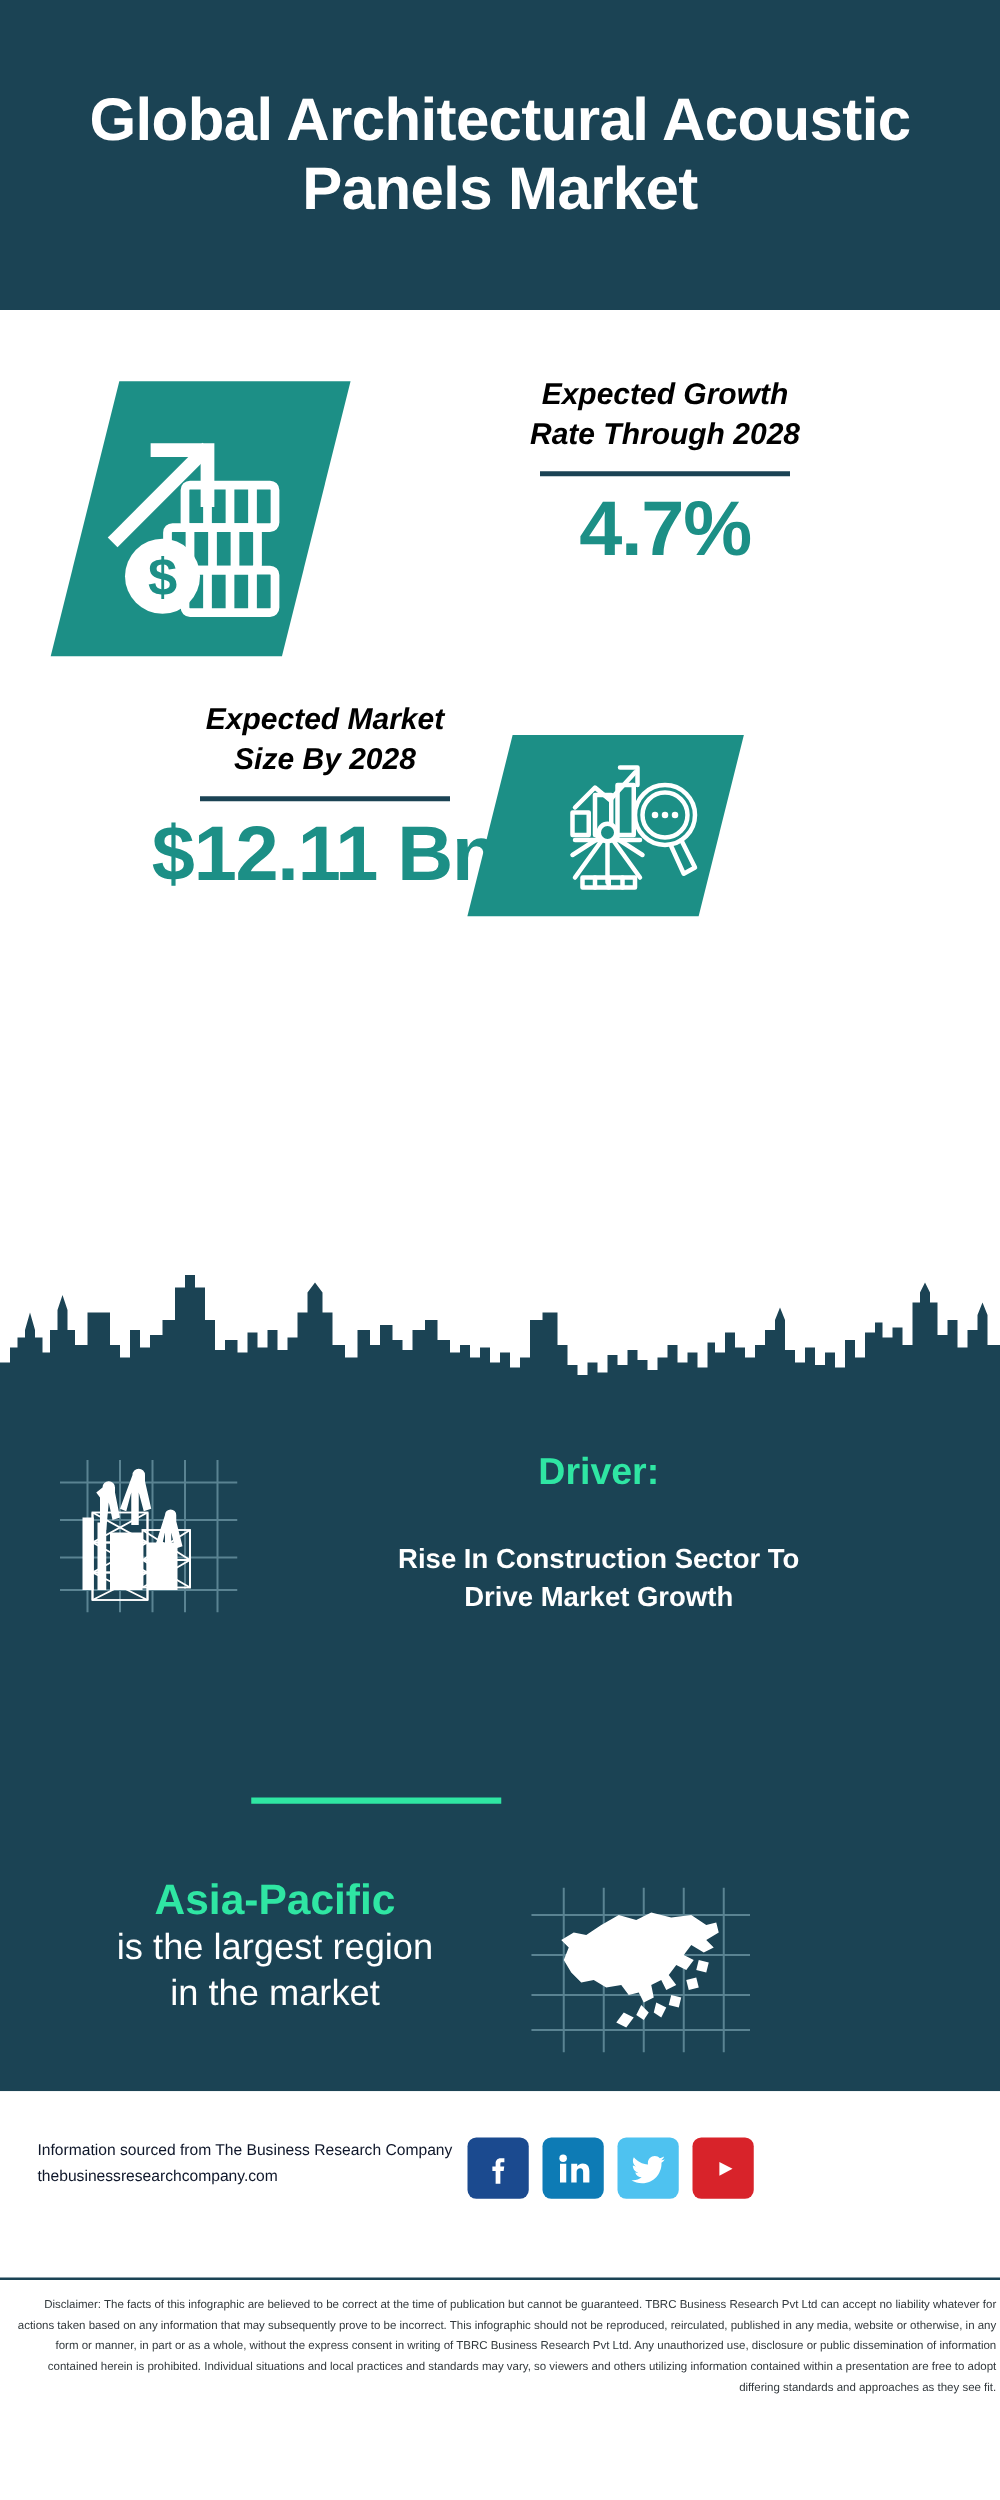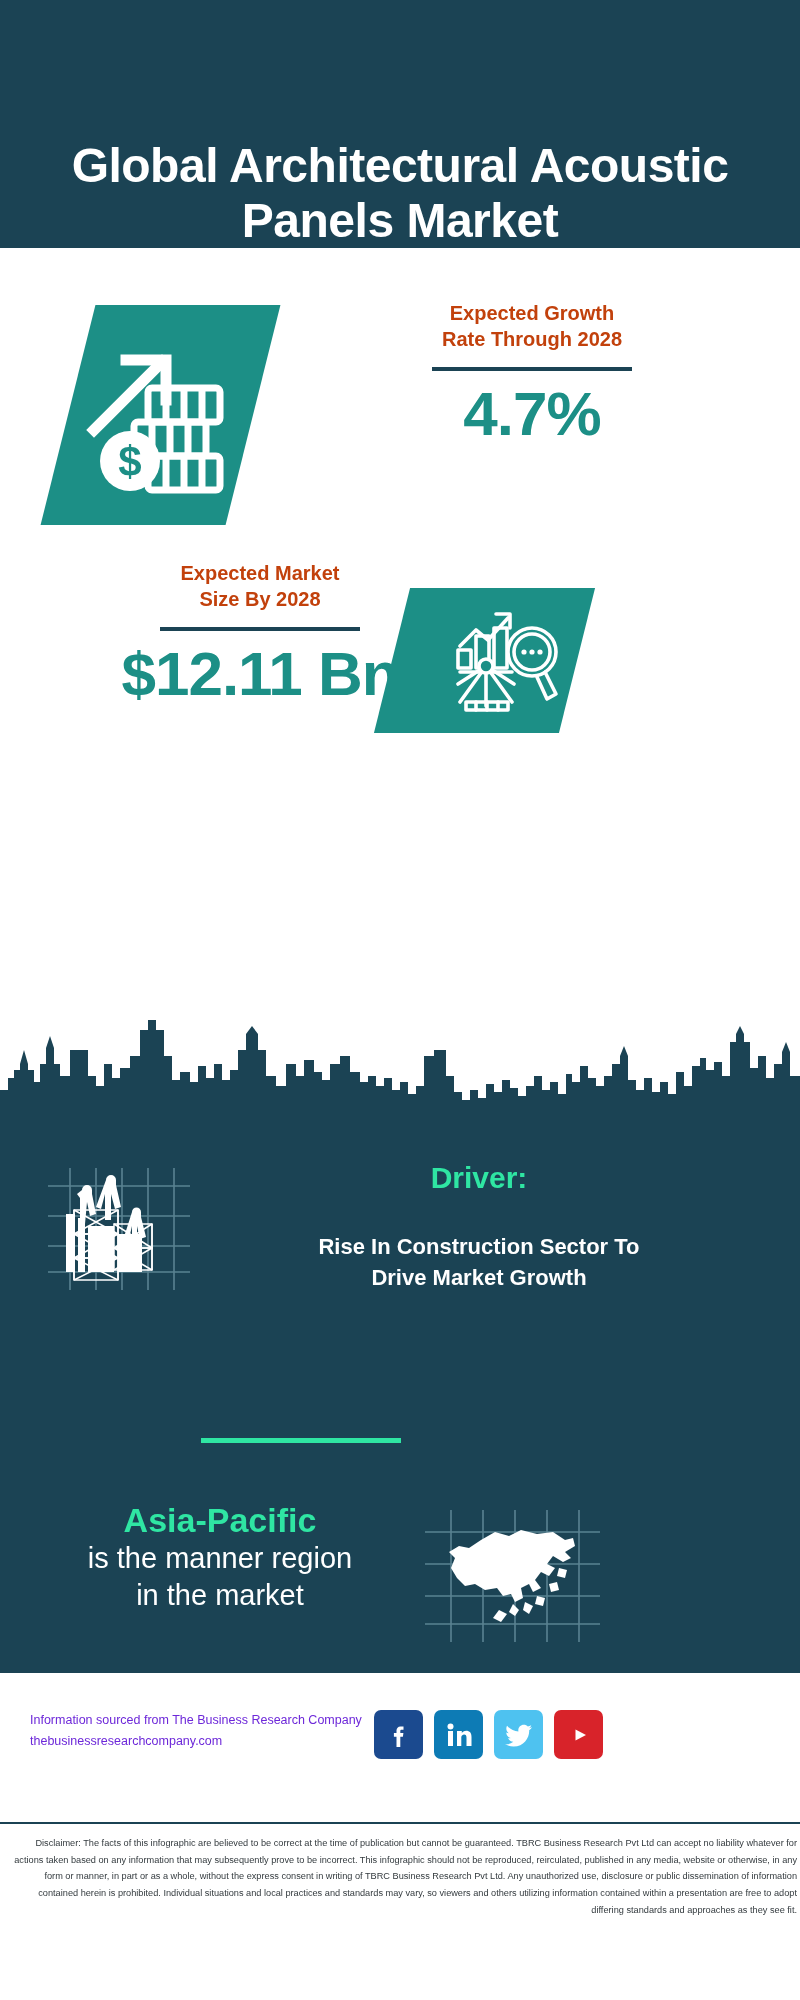--- a/index.html
+++ b/index.html
@@ -8,21 +8,21 @@
     width:800px; height:2000px; position:relative; overflow:hidden;
     font-family:"Liberation Sans", sans-serif;
     background:#ffffff;
   }
   .page { width:800px; height:2000px; position:relative; }
 
   
   .header {
     position:absolute; left:0; top:0; width:800px; height:248px;
     background:#1b4354;
-    display:flex; align-items:flex-end; justify-content:center;
+    display:flex; align-items:center; justify-content:center;
   }
   .header-title {
     color:#ffffff;
     font-size:48px;
     font-weight:bold;
     line-height:1.15;
     text-align:center;
     letter-spacing:-0.5px;
     padding:0 26px;
   }
@@ -45,21 +45,21 @@
   .stat1 .para-shape {
     left:68px; top:5px; width:185px; height:220px;
   }
   .icon-money {
     position:absolute; left:78px; top:28px; width:165px; height:175px;
   }
   .stat1-text {
     position:absolute; left:282px; top:0px; width:500px; text-align:center;
   }
   .stat-label {
-    color:#c2410c; font-size:20px; font-weight:bold; line-height:1.32;
+    color:#000000; font-size:24px; font-weight:bold; line-height:1.32;font-style:italic;
   }
   .rule {
     width:200px; height:4px; background:#1b4354; margin:14px auto 10px auto;
   }
   .stat-value {
     color:#1c8f86; font-size:62px; font-weight:bold; line-height:1.05;
     letter-spacing:-1px;
   }
 
   
@@ -90,21 +90,21 @@
   .region-title { color:#2fe6a3; font-size:34px; font-weight:bold; line-height:1.18; }
   .region-sub { color:#ffffff; font-size:29px; font-weight:normal; line-height:1.26; }
   .region-map { position:absolute; left:425px; top:1510px; width:175px; height:132px; }
 
   
   .footer {
     position:absolute; left:0; top:1673px; width:800px; height:150px;
     background:#ffffff;
   }
   .source-block { position:absolute; left:30px; top:1710px; width:360px; }
-  .source-line { color:#6d28d9; font-size:12.5px; line-height:1.65; }
+  .source-line { color:#0f172a; font-size:12.5px; line-height:1.65; }
   .social-row { position:absolute; left:374px; top:1710px; display:flex; gap:11px; }
   .social {
     width:49px; height:49px; border-radius:7px;
     display:flex; align-items:center; justify-content:center;
     color:#fff;
   }
   .s-fb { background:#1b4a8f; }
   .s-li { background:#0d7bb5; }
   .s-tw { background:#4ec2f0; }
   .s-yt { background:#d8232a; }
@@ -247,21 +247,21 @@
     <div class="driver-body">
       <div>Rise In Construction Sector To</div>
       <div>Drive Market Growth</div>
     </div>
   </div>
 
   <div class="mid-rule"></div>
 
   <div class="region-text">
     <div class="region-title">Asia-Pacific</div>
-    <div class="region-sub">is the manner region</div>
+    <div class="region-sub">is the largest region</div>
     <div class="region-sub">in the market</div>
   </div>
   <div class="region-map">
     <svg viewBox="0 0 175 132" width="175" height="132">
       <g stroke="#5a8392" stroke-width="1.6" fill="none">
         <line x1="26" y1="0" x2="26" y2="132"></line>
         <line x1="58" y1="0" x2="58" y2="132"></line>
         <line x1="90" y1="0" x2="90" y2="132"></line>
         <line x1="122" y1="0" x2="122" y2="132"></line>
         <line x1="154" y1="0" x2="154" y2="132"></line>

